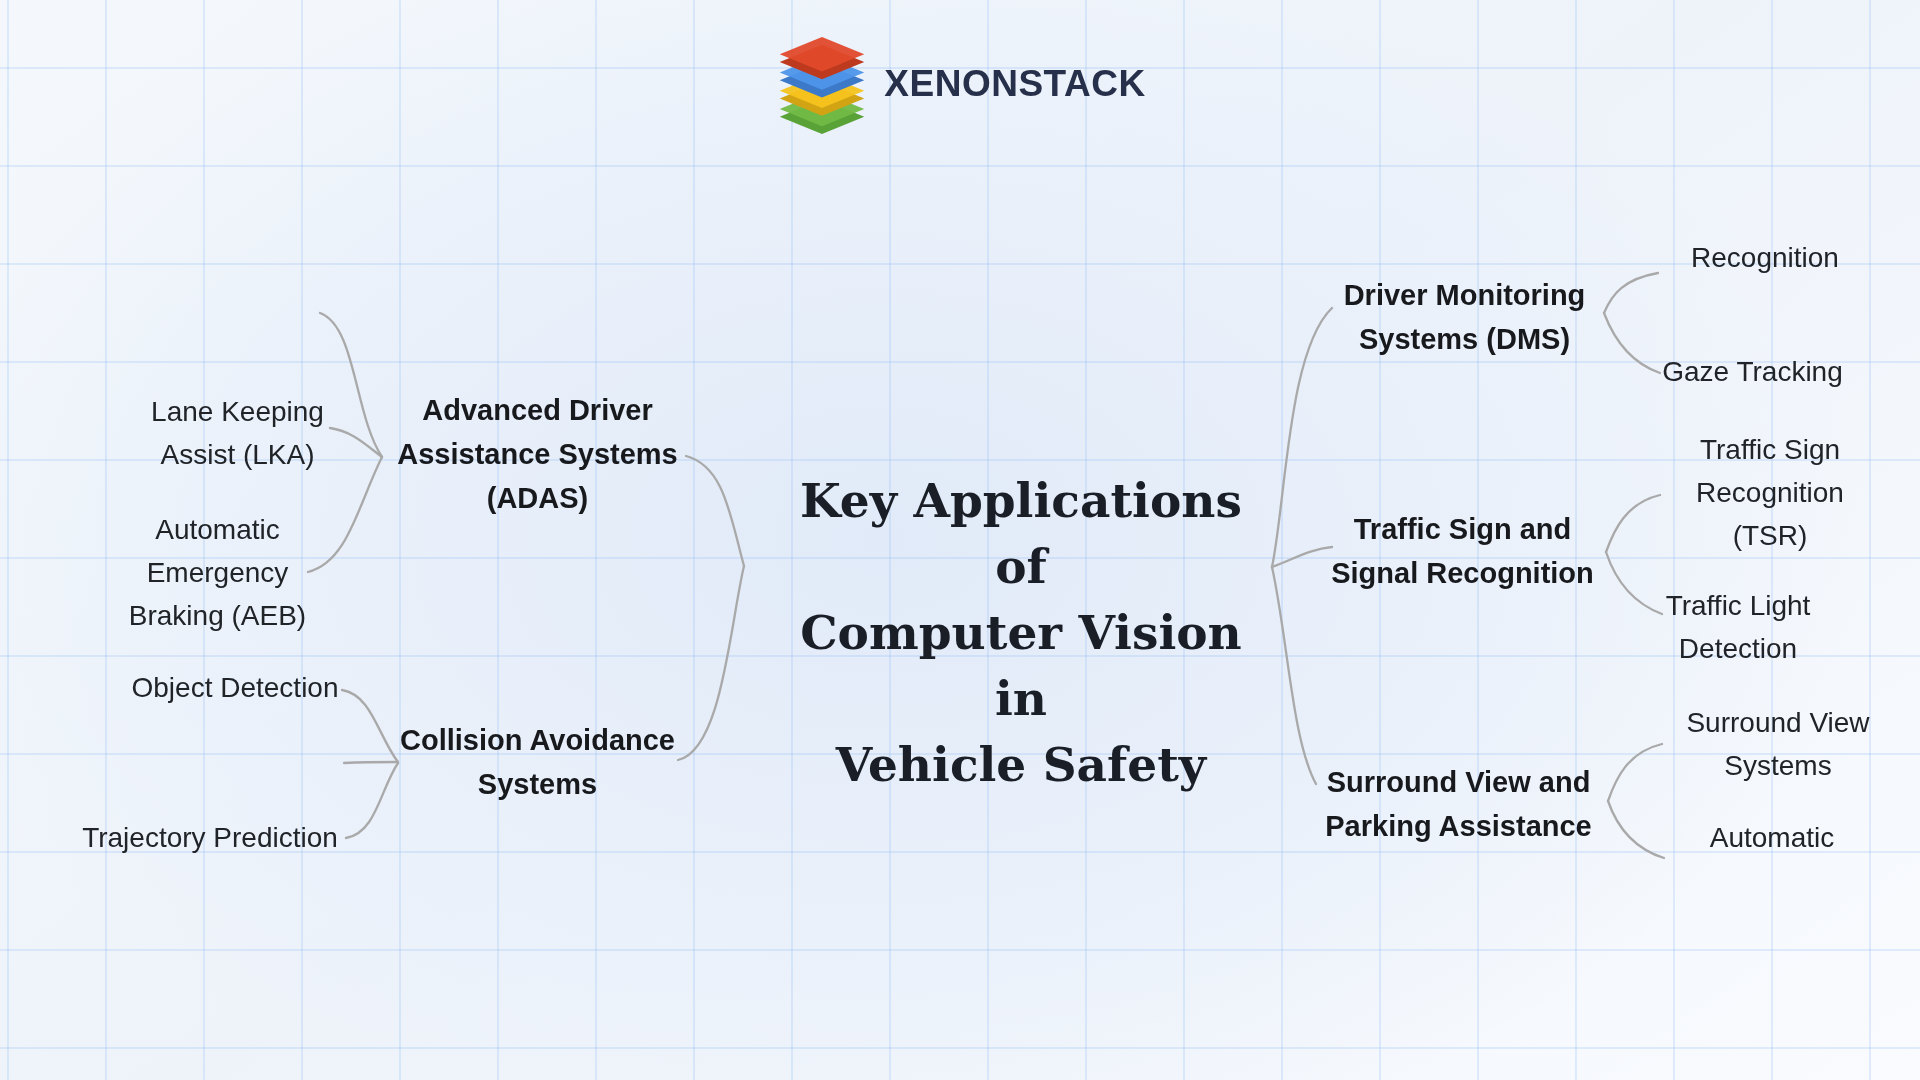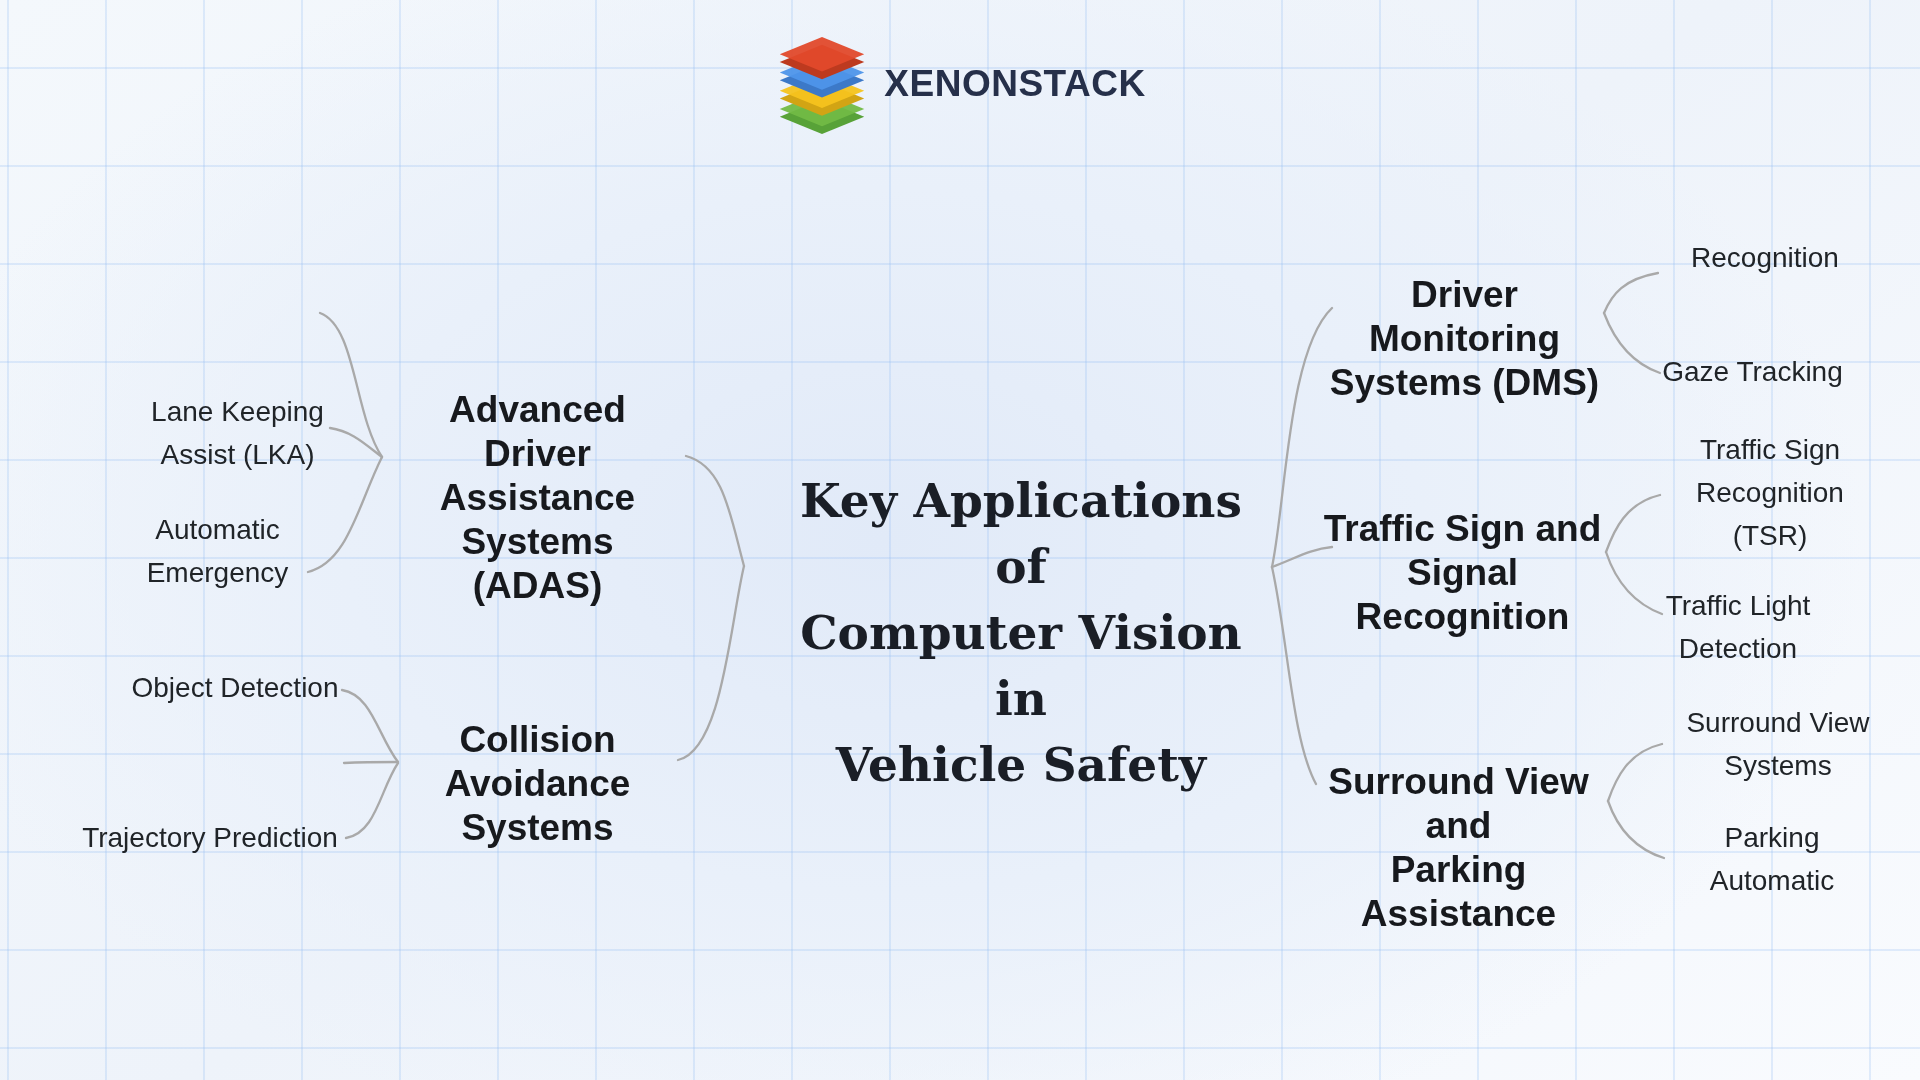--- a/index.html
+++ b/index.html
@@ -20,21 +20,21 @@
     display:flex; justify-content:center; align-items:center; gap:14px;
   }
   .wordmark {
     font-size:37px; font-weight:700; letter-spacing:0.5px; color:#26304a;
   }
   svg.wires { position:absolute; left:0; top:0; }
   svg.wires path { fill:none; stroke:#a9a9a9; stroke-width:2.3; stroke-linecap:round; }
   .node { position:absolute; text-align:center; color:#202428; }
   .node .ln { display:block; }
   .leaf { font-size:28px; line-height:43px; font-weight:400; }
-  .branch { font-size:37px; line-height:44px; font-weight:700; color:#17191d; }
+  .branch { font-size:29px; line-height:44px; font-weight:700; color:#17191d; }
   .central {
     font-family:"DejaVu Serif", serif;
     font-size:47px; line-height:66px; font-weight:700; color:#1a1e26;
   }
 </style>
 </head>
 <body>
 
 <div class="canvas">
 
@@ -99,20 +99,21 @@
     <span class="ln">Systems</span>
   </div>
 
   <div class="node leaf" style="left:105px;top:390px;width:265px">
     <span class="ln">Lane Keeping</span>
     <span class="ln">Assist (LKA)</span>
   </div>
   <div class="node leaf" style="left:85px;top:508px;width:265px">
     <span class="ln">Automatic</span>
     <span class="ln">Emergency</span>
+    <span class="ln">Braking (AEB)</span>
   </div>
   <div class="node leaf" style="left:100px;top:666px;width:270px">
     <span class="ln">Object Detection</span>
   </div>
   <div class="node leaf" style="left:75px;top:816px;width:270px">
     <span class="ln">Trajectory Prediction</span>
   </div>
 
   <div class="node branch" style="left:1322px;top:273px;width:285px">
     <span class="ln">Driver Monitoring</span>
@@ -140,17 +141,16 @@
   </div>
   <div class="node leaf" style="left:1608px;top:584px;width:260px">
     <span class="ln">Traffic Light</span>
     <span class="ln">Detection</span>
   </div>
   <div class="node leaf" style="left:1648px;top:701px;width:260px">
     <span class="ln">Surround View</span>
     <span class="ln">Systems</span>
   </div>
   <div class="node leaf" style="left:1642px;top:816px;width:260px">
-    <span class="ln">Parking</span>
     <span class="ln">Automatic</span>
   </div>
 
 </div>
 
 </body></html>

